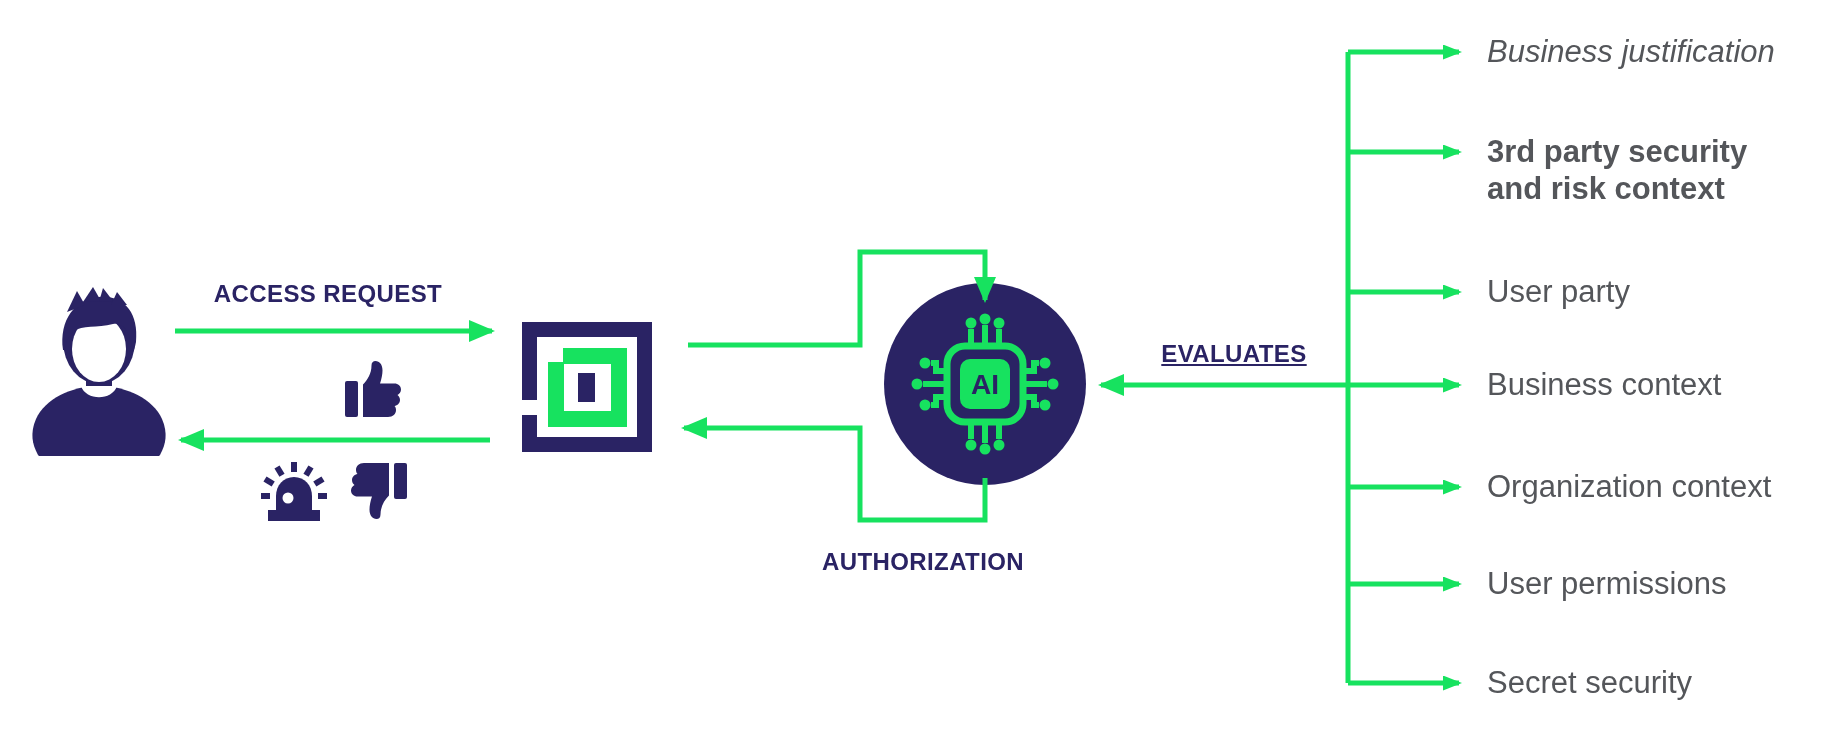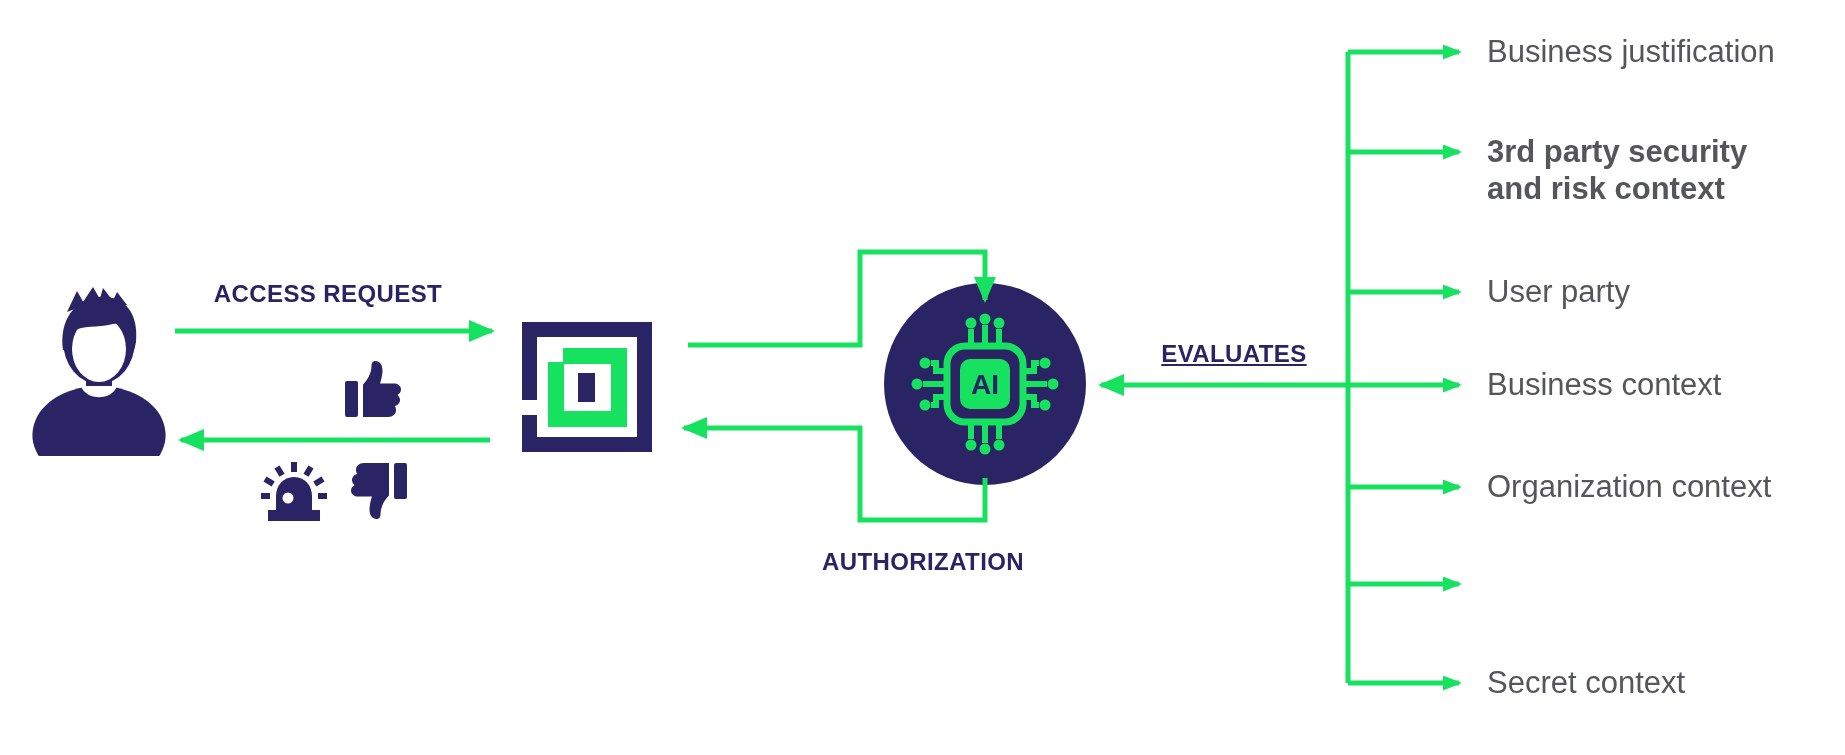--- a/index.html
+++ b/index.html
@@ -150,21 +150,22 @@
       <path d="M1348,487 H1459" marker-end="url(#mSmall)"></path>
       <path d="M1348,584 H1459" marker-end="url(#mSmall)"></path>
       <path d="M1348,683 H1459" marker-end="url(#mSmall)"></path>
     </g>
   </svg>
 
   <div class="h-label" style="left:158px;top:280px;width:340px;">ACCESS REQUEST</div>
   <div class="h-label" style="left:758px;top:548px;width:330px;">AUTHORIZATION</div>
   <div class="h-label" style="left:1104px;top:340px;width:260px;text-decoration:underline;">EVALUATES</div>
 
-  <div class="factor" style="top:33px;">Business justification</div>
+  <div class="factor" style="top:33px;font-style:italic;">Business justification</div>
   <div class="factor" style="top:133px;font-weight:bold;">3rd party security
 and risk context</div>
   <div class="factor" style="top:273px;">User party</div>
   <div class="factor" style="top:366px;">Business context</div>
   <div class="factor" style="top:468px;">Organization context</div>
-  <div class="factor" style="top:664px;">Secret context</div>
+  <div class="factor" style="top:565px;">User permissions</div>
+  <div class="factor" style="top:664px;">Secret security</div>
 
 </div>
 
 </body></html>

